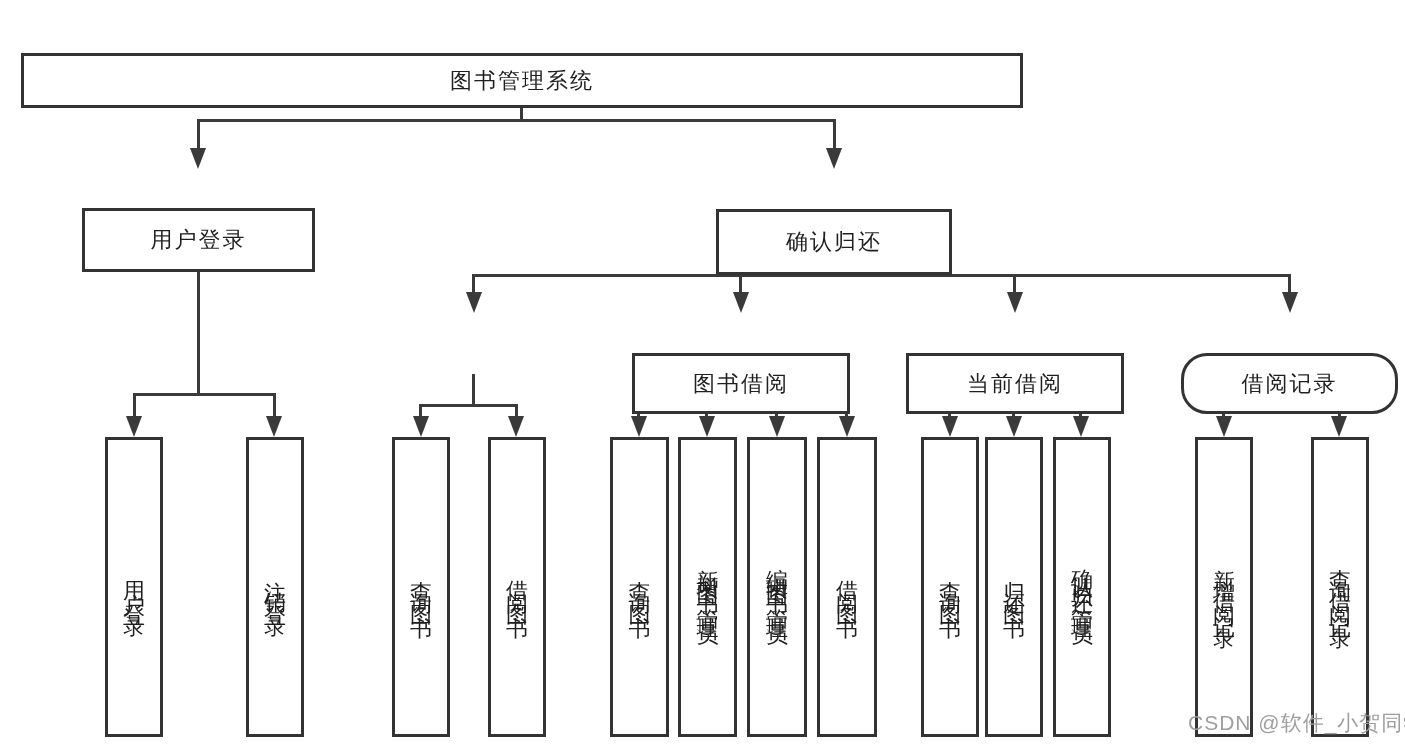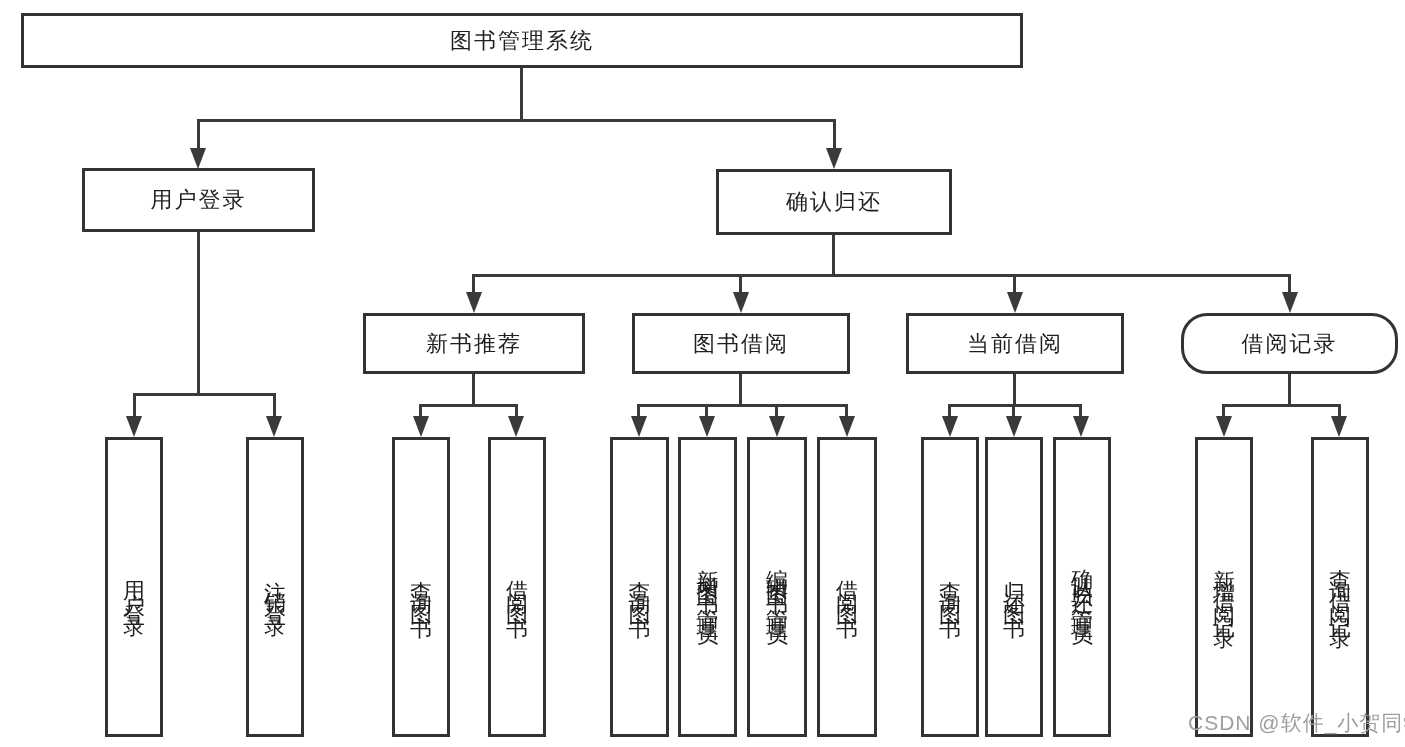--- a/index.html
+++ b/index.html
@@ -21,20 +21,21 @@
     box-sizing: border-box;
     border: 3px solid #333333;
     background: #ffffff;
     display: flex;
     align-items: center;
     justify-content: center;
     font-size: 22px;
     color: #1f1f1f;
     letter-spacing: 2px;
     z-index: 2;
+    margin-top: 40px;
   }
   
   .vbox {
     position: absolute;
     box-sizing: border-box;
     border: 3px solid #333333;
     background: #ffffff;
     top: 437px;
     height: 300px;
     display: flex;
@@ -116,23 +117,20 @@
   <div class="hline" style="left:472px; top:274px; width:819px;"></div>
   <div class="vline" style="left:472px; top:274px; height:20px;"></div>
   <div class="vline" style="left:739px; top:274px; height:20px;"></div>
   <div class="vline" style="left:1013px; top:274px; height:20px;"></div>
   <div class="vline" style="left:1288px; top:274px; height:20px;"></div>
   <div class="arrow" style="left:466px; top:292px;"></div>
   <div class="arrow" style="left:733px; top:292px;"></div>
   <div class="arrow" style="left:1007px; top:292px;"></div>
   <div class="arrow" style="left:1282px; top:292px;"></div>
 
-  <div class="hbox" style="left:363px; top:313px; width:222px; height:61px;">
-    <span>新书推荐</span>
-  </div>
   <div class="hbox" style="left:632px; top:313px; width:218px; height:61px;">
     <span>图书借阅</span>
   </div>
   <div class="hbox" style="left:906px; top:313px; width:218px; height:61px;">
     <span>当前借阅</span>
   </div>
   <div class="hbox" style="left:1181px; top:313px; width:217px; height:61px;border-radius:26px;">
     <span>借阅记录</span>
   </div>
 

